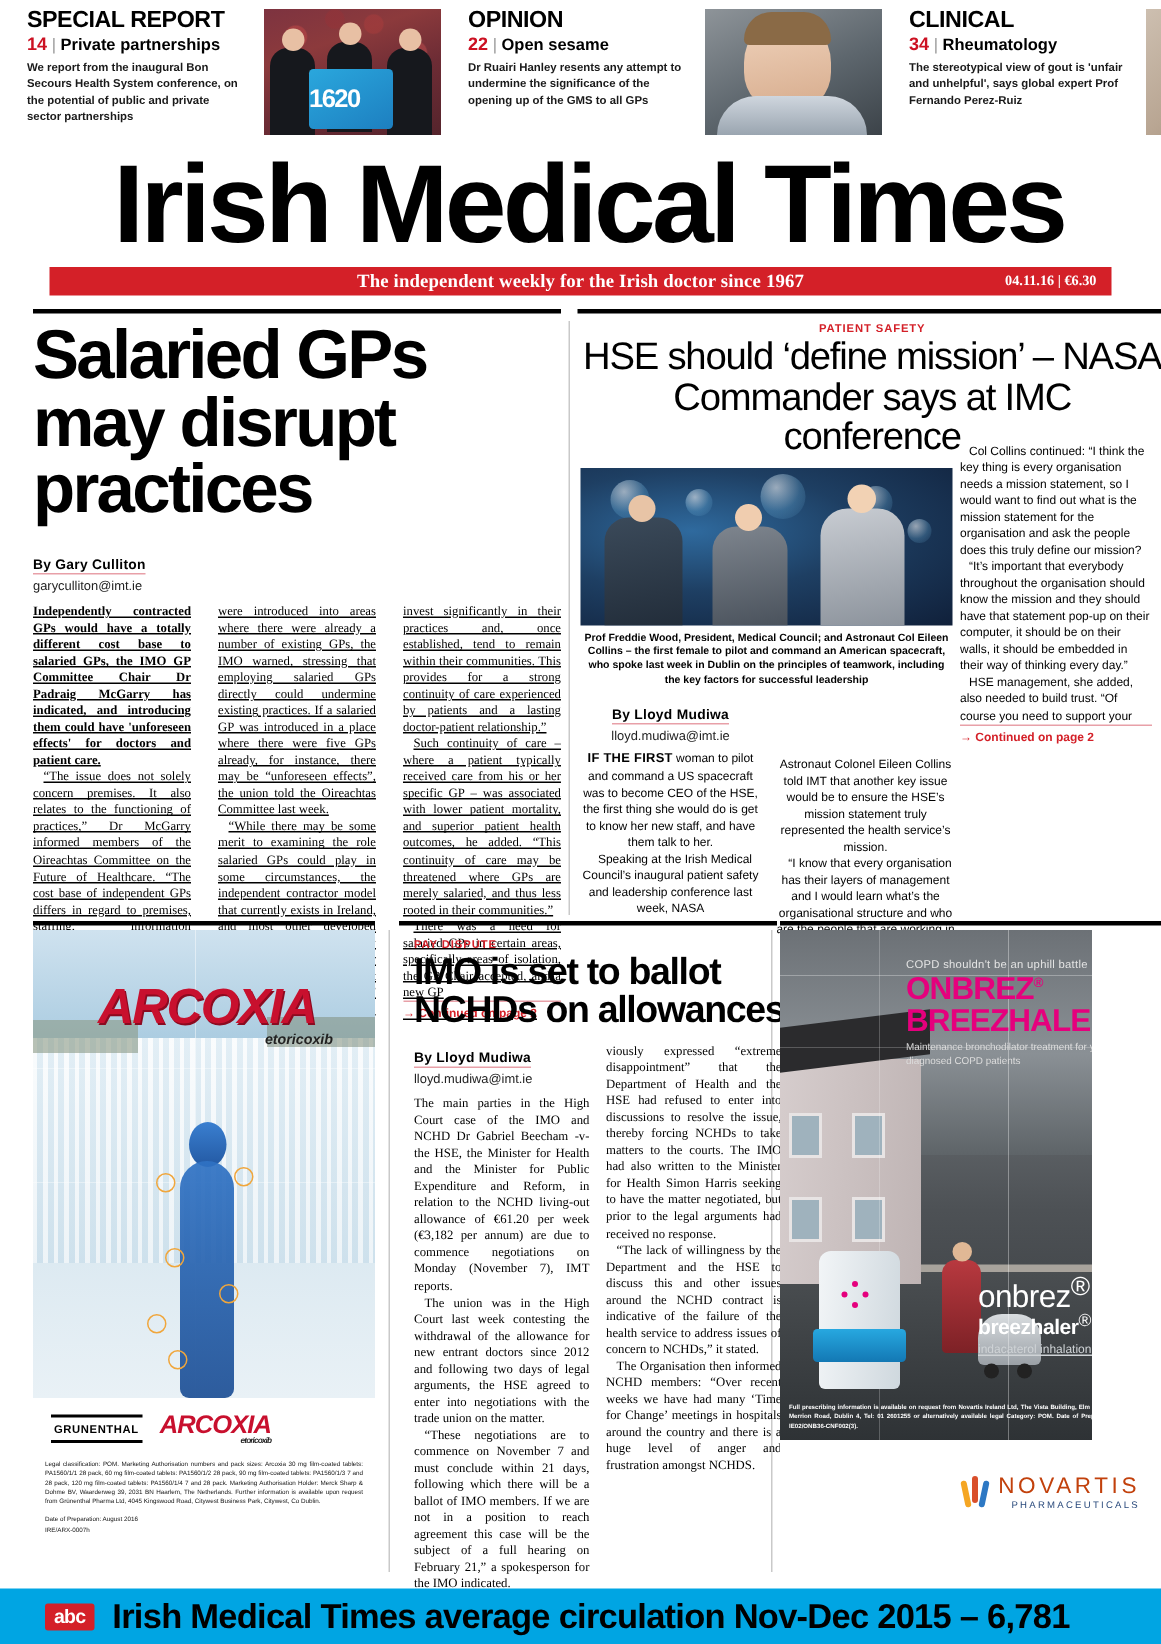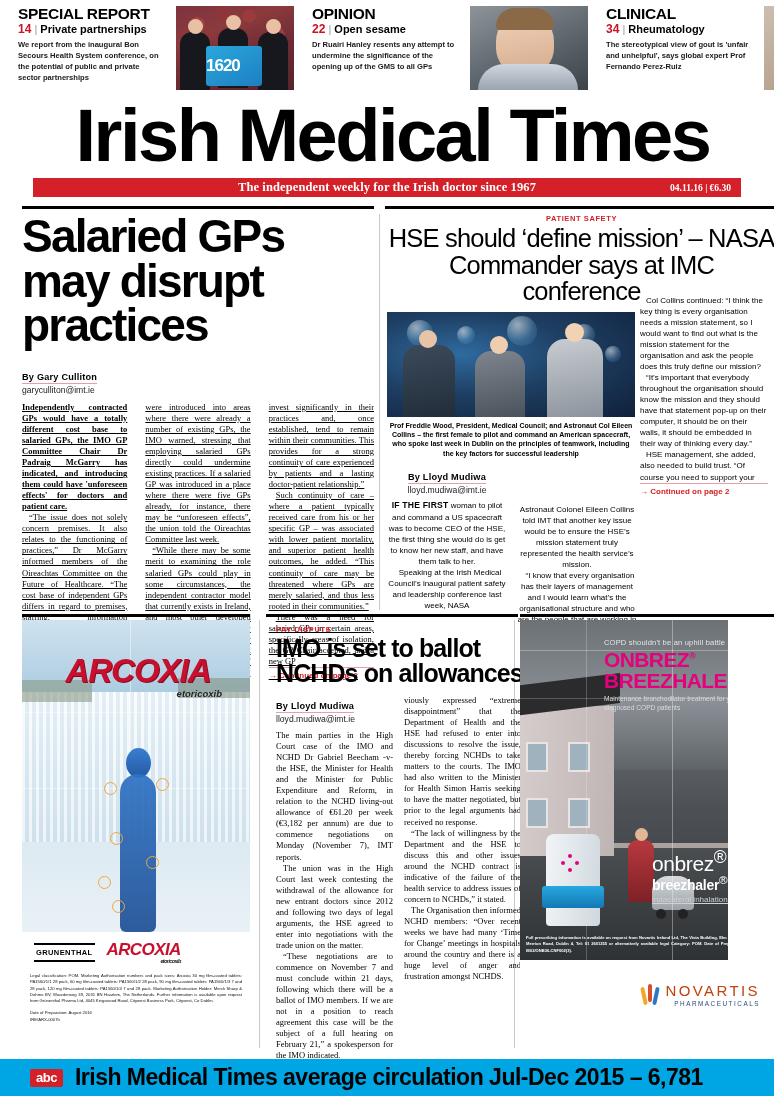--- a/index.html
+++ b/index.html
@@ -561,16 +561,16 @@
         </span>
       <span class="nv-text">
         <div class="n1">NOVARTIS</div>
         <div class="n2">PHARMACEUTICALS</div>
       </span>
     </div>
   </div>
 
   <div class="abc-banner">
     <span class="abc-logo">abc</span>
-    <span class="abc-text">Irish Medical Times average circulation Jul-Dec 2015 – 6,781</span>
+    <span class="abc-text">Irish Medical Times average circulation Nov-Dec 2015 – 6,781</span>
   </div>
 
 </div>
 
 </body></html>

